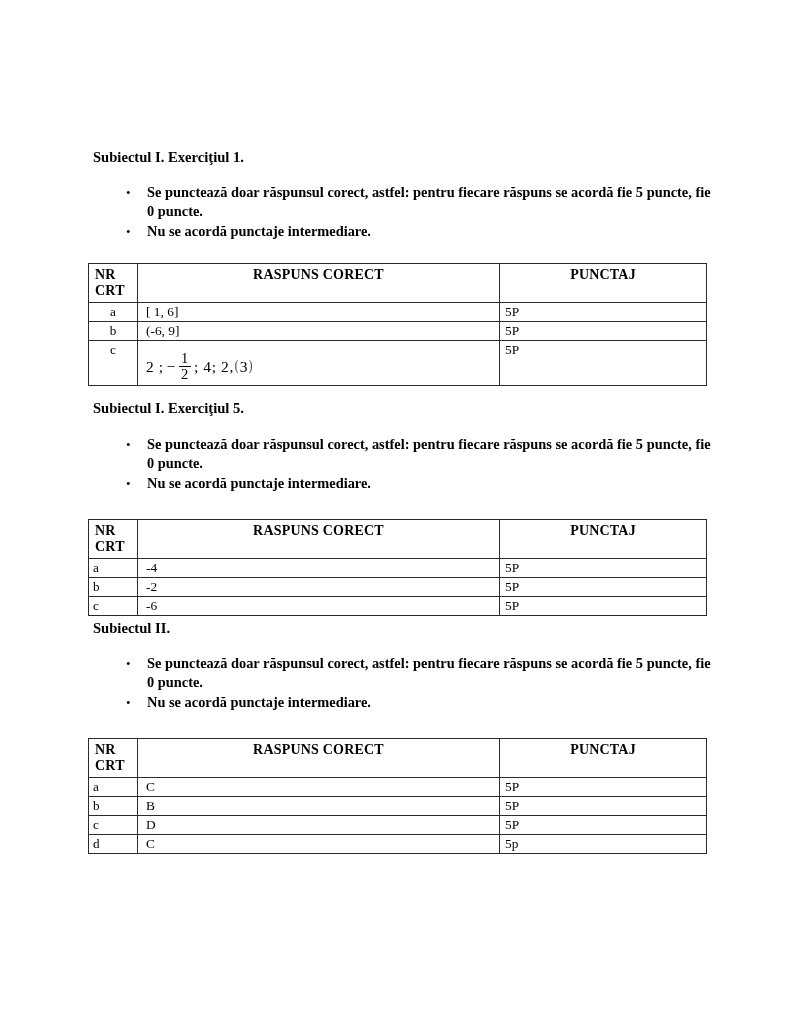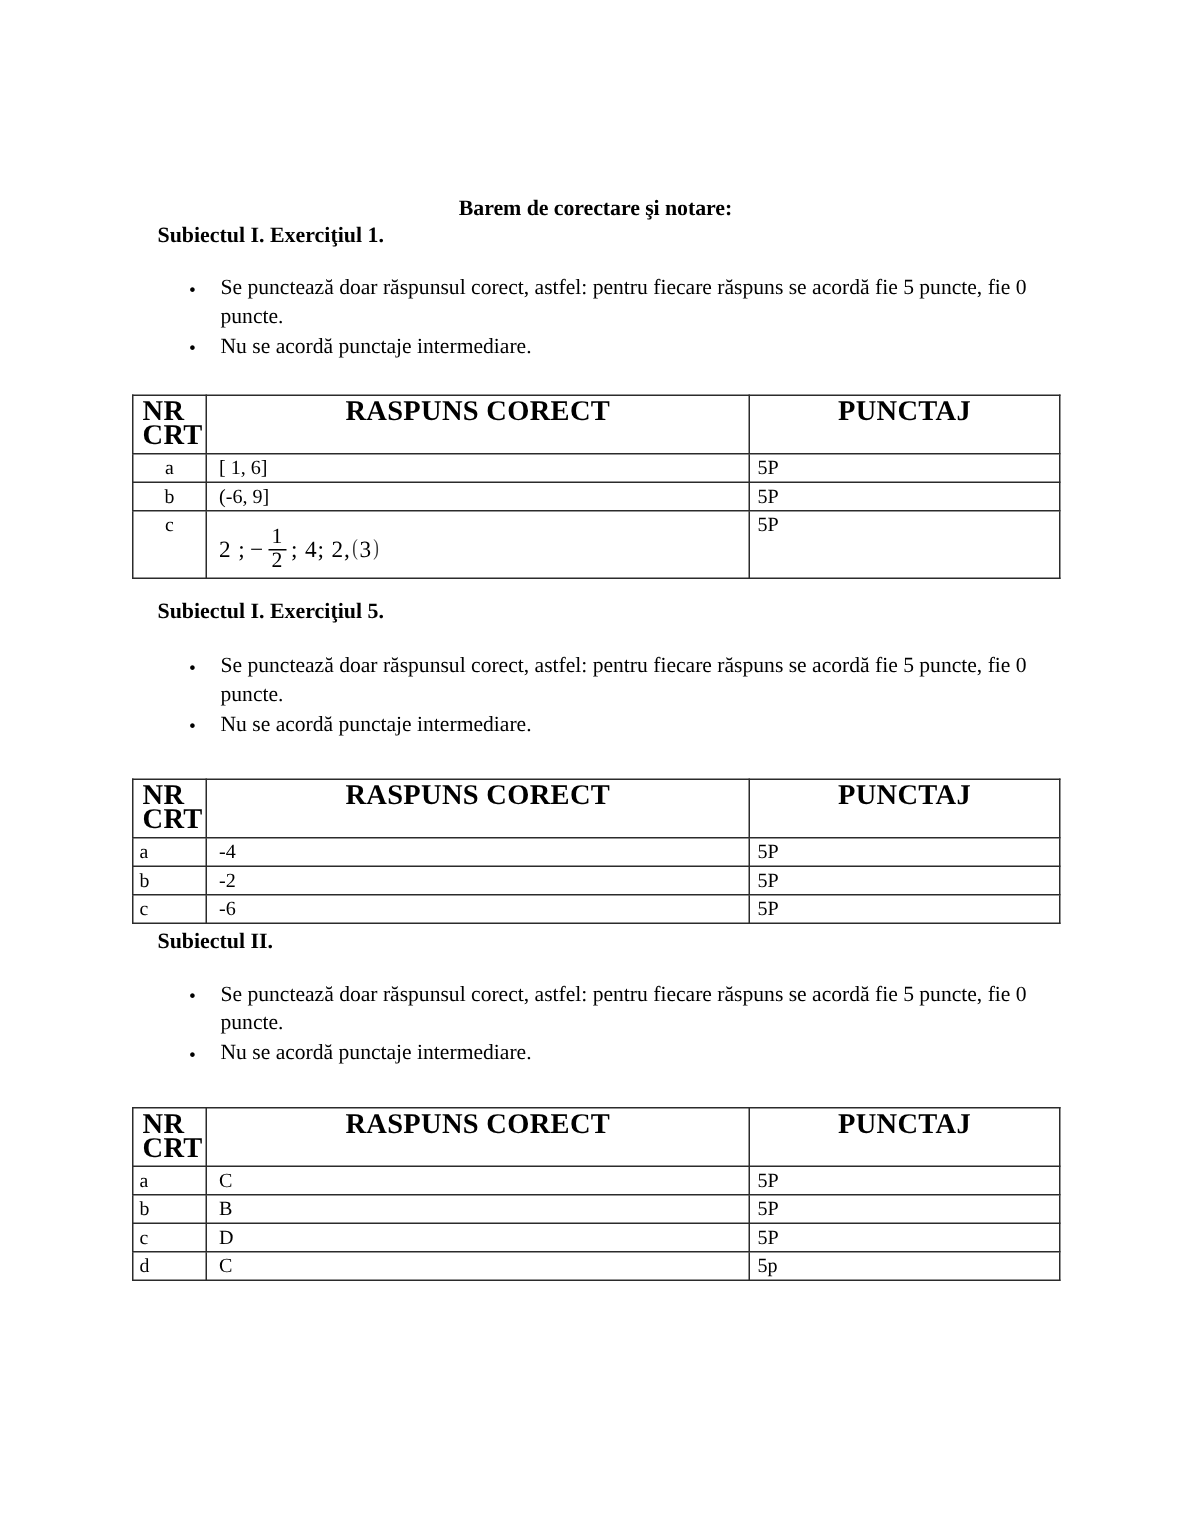--- a/index.html
+++ b/index.html
@@ -38,21 +38,20 @@
     letter-spacing: -0.05px;
   }
 
   .section-head {
     position: absolute;
     left: 93px;
     font-weight: bold;
     font-size: 14.6px;
     line-height: 17px;
     white-space: nowrap;
-    margin-left: 12px;
   }
 
   
   .bullets {
     position: absolute;
     left: 112px;
     width: 600px;
     font-size: 14.4px;
     line-height: 19.3px;
   }
@@ -63,20 +62,21 @@
   .bullet-dot {
     position: absolute;
     left: 14px;
     top: 0;
     font-size: 13px;
     line-height: 19.3px;
   }
   .bullet-text {
     display: block;
     text-indent: 0;
+    font-weight: bold;
   }
 
   
   .btable {
     position: absolute;
     left: 88px;
     width: 618px;
     border-collapse: collapse;
     table-layout: fixed;
     font-size: 13.4px;
@@ -85,21 +85,21 @@
   .btable col.c-ans  { width: 362px; }
   .btable col.c-pts  { width: 207px; }
 
   .btable th, .btable td {
     border: 1px solid #2b2b2b;
     padding: 0;
     vertical-align: top;
   }
   .btable thead th {
     font-weight: bold;
-    font-size: 19px;
+    font-size: 14px;
     letter-spacing: 0.2px;
   }
   .th-nr {
     text-align: left;
     padding: 3px 0 4px 6px !important;
     line-height: 15.5px;
   }
   .th-ctr {
     text-align: center;
     padding: 3px 0 4px 0 !important;
@@ -167,21 +167,20 @@
     font-size: 15.5px;
     color: #3a3a3a;
     transform: scaleX(0.72);
   }
 </style>
 </head>
 <body>
 
 <div class="page">
 
-  <div class="doc-title">Barem de corectare şi notare:</div>
 
   <div class="section-head" style="top:149px;">Subiectul I. Exerciţiul 1.</div>
 
   <div class="bullets" style="top:183px;">
     <div class="bullet-row">
       <span class="bullet-dot">•</span>
       <span class="bullet-text">Se punctează doar răspunsul corect, astfel: pentru fiecare răspuns se acordă fie 5 puncte, fie 0 puncte.</span>
     </div>
     <div class="bullet-row">
       <span class="bullet-dot">•</span>

